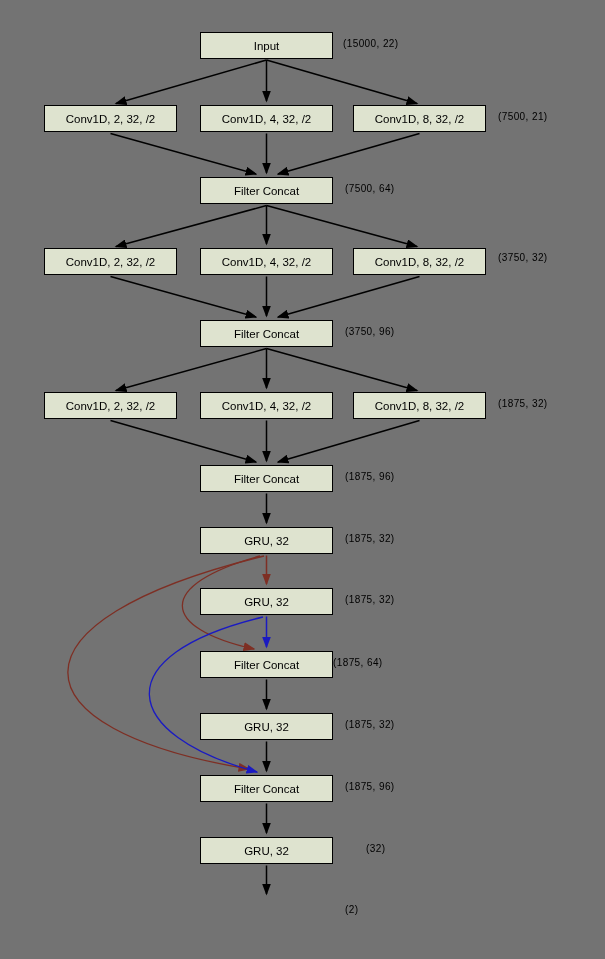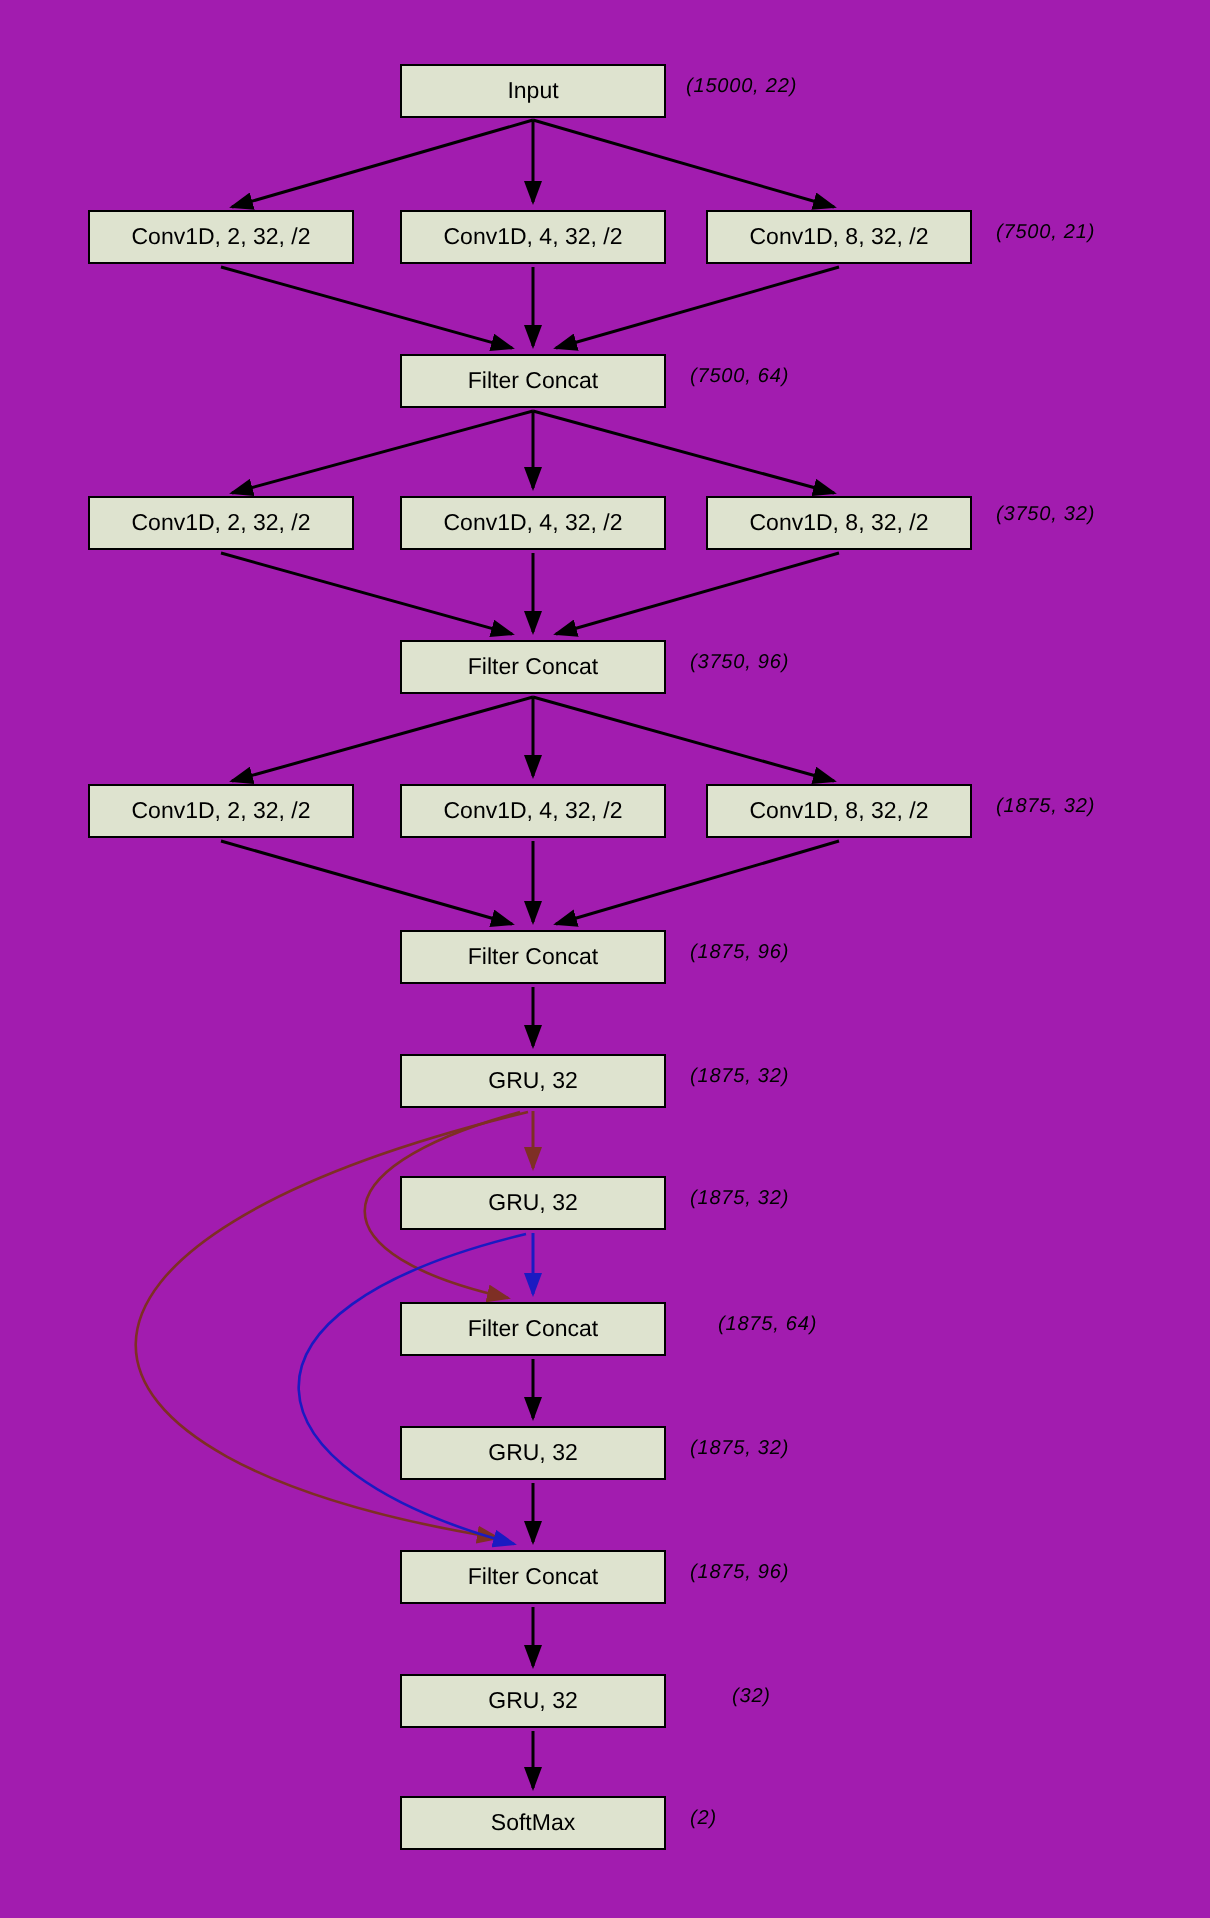--- a/index.html
+++ b/index.html
@@ -1,28 +1,28 @@
 <!DOCTYPE html>
 <html style="--node_fill: #dee3cf; --node_border: #000000; --arrow_black: #000000; --arrow_brown: #7e2f24; --arrow_blue: #1a1ac2; --background: #ffffff;"><head>
 <meta charset="utf-8">
 <style>
   html,body{margin:0;padding:0;background:#ffffff;}
   .canvas{
-    position:relative;width:605px;height:959px;background:#a21caf;
+    position:relative;width:605px;height:959px;background:#737373;
     font-family:"Liberation Sans",sans-serif;overflow:hidden;
   }
   .arrows{position:absolute;left:0;top:0;width:605px;height:959px;}
   .node{
     position:absolute;width:133px;height:27px;box-sizing:border-box;
     background:var(--node_fill,#dee3cf);border:1.6px solid #000;
     display:flex;align-items:center;justify-content:center;
     font-size:11.5px;color:#000;white-space:nowrap;
   }
   .dim{
-    position:absolute;font-size:10px;color:#000;letter-spacing:.4px;white-space:nowrap;font-style:italic;
+    position:absolute;font-size:10px;color:#000;letter-spacing:.4px;white-space:nowrap;
   }
   .a-black{stroke:var(--arrow_black,#000);}
   .a-brown{stroke:var(--arrow_brown,#7e2f24);}
   .a-blue{stroke:var(--arrow_blue,#1a1ac2);}
   .mh-black{fill:var(--arrow_black,#000);}
   .mh-brown{fill:var(--arrow_brown,#7e2f24);}
   .mh-blue{fill:var(--arrow_blue,#1a1ac2);}
   line,path.curve{fill:none;stroke-width:1.5px;}
   path.curve{stroke-width:1.3px;}
 </style>
@@ -93,30 +93,29 @@
   <div class="node" style="left:44px;top:392px">Conv1D, 2, 32, /2</div>
   <div class="node" style="left:200px;top:392px">Conv1D, 4, 32, /2</div>
   <div class="node" style="left:353px;top:392px">Conv1D, 8, 32, /2</div>
   <div class="node" style="left:200px;top:465px">Filter Concat</div>
   <div class="node" style="left:200px;top:527px">GRU, 32</div>
   <div class="node" style="left:200px;top:588px">GRU, 32</div>
   <div class="node" style="left:200px;top:651px">Filter Concat</div>
   <div class="node" style="left:200px;top:713px">GRU, 32</div>
   <div class="node" style="left:200px;top:775px">Filter Concat</div>
   <div class="node" style="left:200px;top:837px">GRU, 32</div>
-  <div class="node" style="left:200px;top:898px">SoftMax</div>
 
   <div class="dim" style="left:343px;top:38px">(15000, 22)</div>
   <div class="dim" style="left:498px;top:111px">(7500, 21)</div>
   <div class="dim" style="left:345px;top:183px">(7500, 64)</div>
   <div class="dim" style="left:498px;top:252px">(3750, 32)</div>
   <div class="dim" style="left:345px;top:326px">(3750, 96)</div>
   <div class="dim" style="left:498px;top:398px">(1875, 32)</div>
   <div class="dim" style="left:345px;top:471px">(1875, 96)</div>
   <div class="dim" style="left:345px;top:533px">(1875, 32)</div>
   <div class="dim" style="left:345px;top:594px">(1875, 32)</div>
-  <div class="dim" style="left:359px;top:657px">(1875, 64)</div>
+  <div class="dim" style="left:333px;top:657px">(1875, 64)</div>
   <div class="dim" style="left:345px;top:719px">(1875, 32)</div>
   <div class="dim" style="left:345px;top:781px">(1875, 96)</div>
   <div class="dim" style="left:366px;top:843px">(32)</div>
   <div class="dim" style="left:345px;top:904px">(2)</div>
 
 </div>
 
 </body></html>

